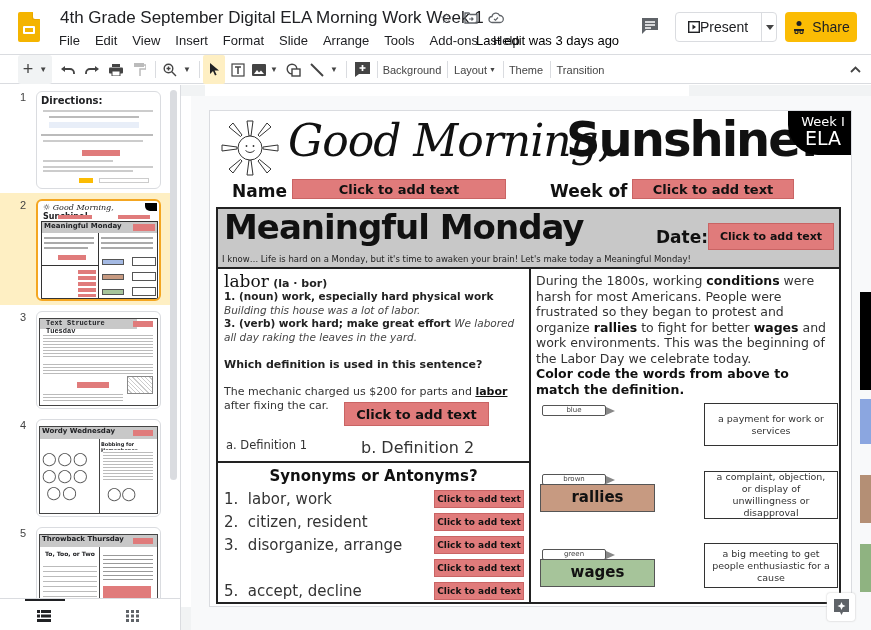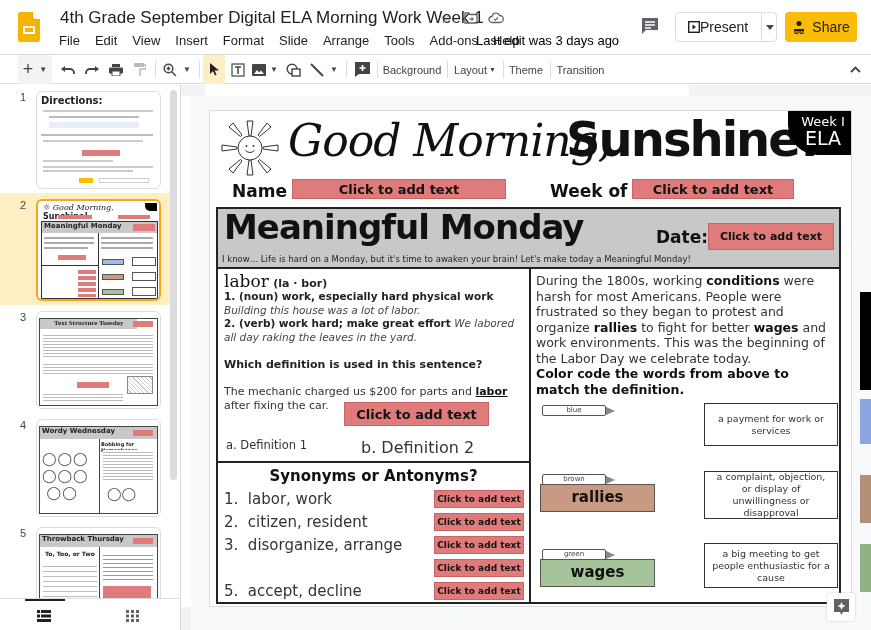--- a/index.html
+++ b/index.html
@@ -260,21 +260,21 @@
       <div style="position:absolute;left:94px;top:56px;width:24px;height:9px;border:1px solid #555"></div>
       <div style="position:absolute;left:94px;top:71px;width:24px;height:9px;border:1px solid #555"></div>
       <div style="position:absolute;left:94px;top:86px;width:24px;height:9px;border:1px solid #555"></div>
     </div>
   </div>
 
   <div class="slide-item" style="top:220px">
     <span class="slide-num">3</span>
     <div class="thumb">
       <div style="position:absolute;left:2px;top:6px;width:119px;height:88px;border:1px solid #444"></div>
-      <div style="position:absolute;left:3px;top:7px;width:97px;height:10px;background:#c8c8c8;font-size:7px;font-weight:bold;font-family:Liberation Serif, serif;padding-left:14px">Text Structure Tuesday</div>
+      <div style="position:absolute;left:3px;top:7px;width:97px;height:10px;background:#c8c8c8;font-size:7px;font-weight:bold;font-family:Liberation Mono, monospace;padding-left:6px">Text Structure Tuesday</div>
       <div style="position:absolute;left:96px;top:9px;width:20px;height:6px;background:#e07b7b"></div>
       <div style="position:absolute;left:6px;top:21px;width:110px;height:26px;background:repeating-linear-gradient(#fff 0 2px,#bbb 2px 3px)"></div>
       <div style="position:absolute;left:6px;top:50px;width:110px;height:14px;background:repeating-linear-gradient(#fff 0 2px,#bbb 2px 3px)"></div>
       <div style="position:absolute;left:40px;top:70px;width:32px;height:6px;background:#e07b7b"></div>
       <div style="position:absolute;left:90px;top:64px;width:26px;height:18px;border:1px solid #888;background:repeating-linear-gradient(45deg,#fff 0 2px,#ccc 2px 3px)"></div>
       <div style="position:absolute;left:6px;top:80px;width:80px;height:10px;background:repeating-linear-gradient(#fff 0 2px,#bbb 2px 3px)"></div>
     </div>
   </div>
 
   <div class="slide-item" style="top:328px">
@@ -380,21 +380,21 @@
       <div style="position:absolute;left:438px;top:18px;font-family:'DejaVu Sans',sans-serif;font-weight:bold;font-size:17px;color:#111">Date:</div>
       <div class="pink" style="position:absolute;left:490px;top:14px;width:126px;height:27px;font-size:11px">Click to add text</div>
       <div style="position:absolute;left:4px;top:45px;font-family:'DejaVu Sans',sans-serif;font-size:8.5px;color:#222;white-space:nowrap">I know… Life is hard on a Monday, but it's time to awaken your brain!  Let's make today a Meaningful Monday!</div>
     </div>
 
     <div style="position:absolute;left:6px;top:62px;width:302px">
       <div><span style="font-family:'DejaVu Serif',serif;font-size:17px;color:#111">labor</span> <span class="body-t" style="font-size:11px;font-weight:bold">(la · bor)</span></div>
       <div class="body-t" style="font-size:10.5px;line-height:13.5px;margin-top:-1px">
         <span style="font-weight:bold">1.  (noun) work, especially hard physical work</span>
         <i style="color:#444">Building this house was a lot of labor.</i><br>
-        <span style="font-weight:bold">2.  (verb) work hard; make great effort</span>
+        <span style="font-weight:bold">3.  (verb) work hard; make great effort</span>
         <i style="color:#444">We labored all day raking the leaves in the yard.</i>
       </div>
       <div class="body-t" style="font-size:11px;font-weight:bold;margin-top:14px">Which definition is used in this sentence?</div>
       <div class="body-t" style="font-size:11px;margin-top:14px;line-height:14px;color:#333">
         <span>The mechanic charged us $200 for parts and </span><b style="text-decoration:underline;color:#111">labor</b><br>
         <span>after fixing the car.</span>
       </div>
     </div>
     <div class="pink" style="position:absolute;left:126px;top:193px;width:145px;height:24px;font-size:13px">Click to add text</div>
     <div class="body-t" style="position:absolute;left:8px;top:229px;font-size:11.5px;color:#333">a.  Definition 1</div>

